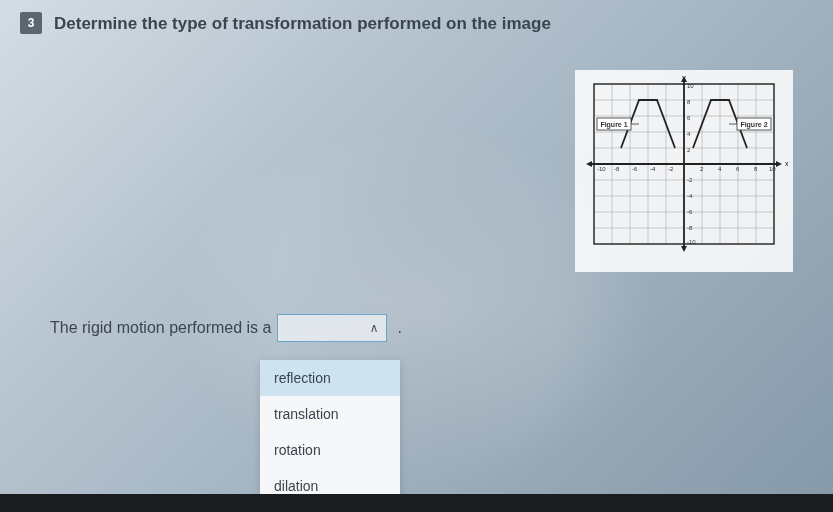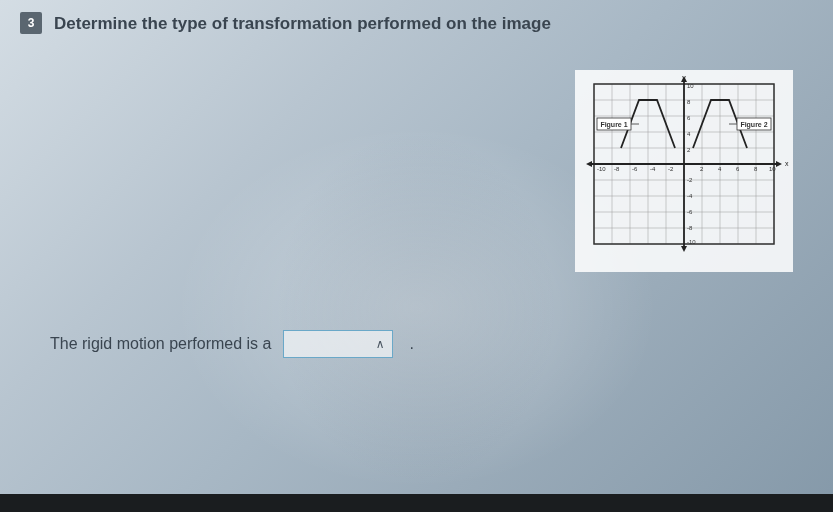--- a/index.html
+++ b/index.html
@@ -54,24 +54,24 @@
     background: rgba(255,255,255,0.85);
     padding: 4px;
   }
   .graph {
     width: 210px;
     height: 190px;
   }
   .answer-row {
     position: absolute;
     left: 50px;
-    top: 330px;
+    top: 314px;
     display: flex;
     align-items: center;
-    gap: 12px;
+    gap: 6px;
   }
   .answer-text {
     font-size: 16px;
     color: #3a4550;
   }
   .dropdown-box {
     position: relative;
     width: 110px;
     height: 28px;
     border: 1px solid #6aa8c8;
@@ -201,15 +201,21 @@
   </div>
 
   <div class="answer-row">
     <span class="answer-text">The rigid motion performed is a</span>
     <div class="dropdown-box">
       <span class="caret">∧</span>
     </div>
     <span class="dot">.</span>
   </div>
 
+  <div class="dropdown-list">
+    <div class="dd-item highlight">reflection</div>
+    <div class="dd-item">translation</div>
+    <div class="dd-item">rotation</div>
+    <div class="dd-item">dilation</div>
+  </div>
 </div>
 
 <div class="bottom-bar"></div>
 
 </body></html>

